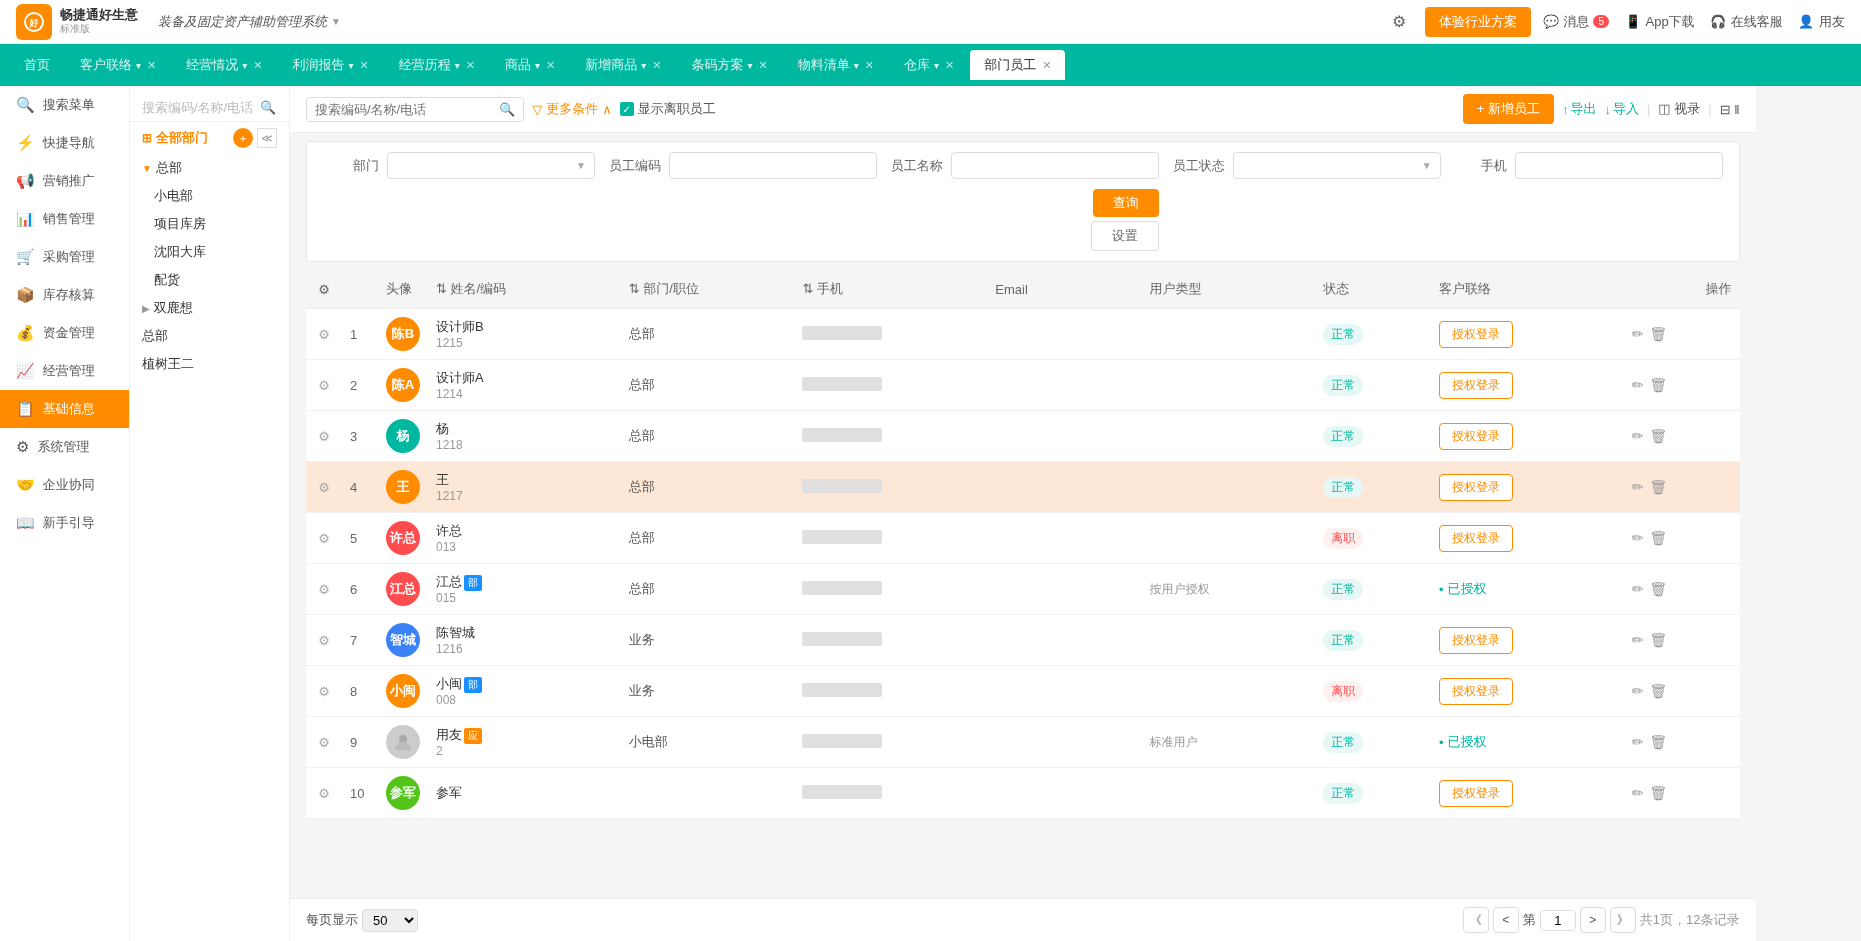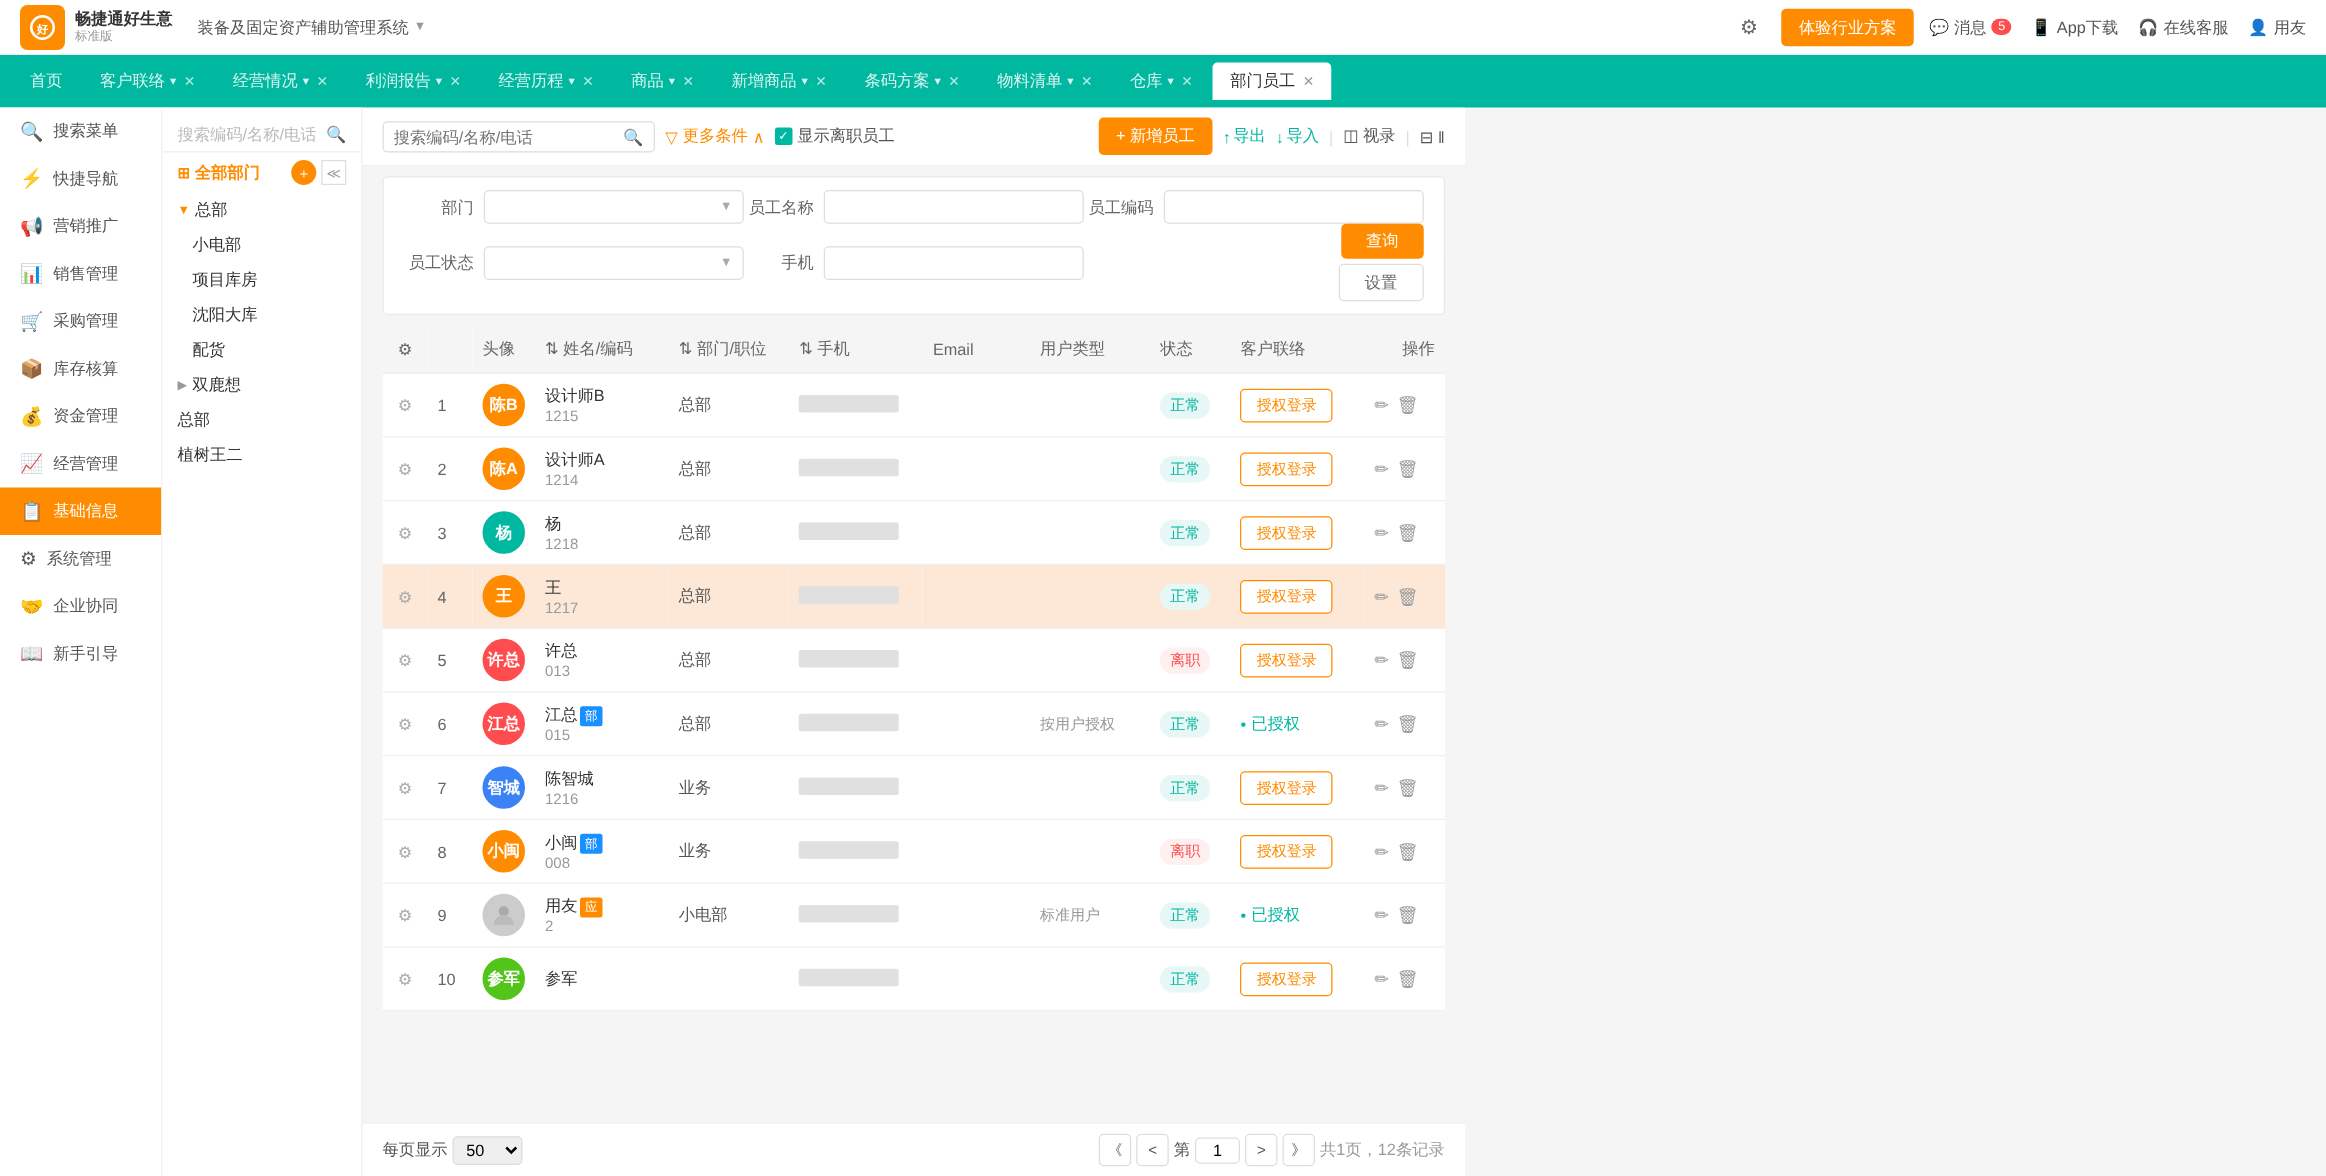--- a/index.html
+++ b/index.html
@@ -4,21 +4,21 @@
   <style>
     * { box-sizing: border-box; margin: 0; padding: 0; }
     body { font-family: 'Microsoft YaHei', Arial, sans-serif; font-size: 13px; background: #f5f5f5; color: #333; }
 
     
     .top-bar { display: flex; align-items: center; height: 44px; background: #fff; border-bottom: 1px solid #eee; padding: 0 16px; gap: 12px; }
     .top-bar-logo { display: flex; align-items: center; gap: 8px; min-width: 130px; }
     .logo-icon { width: 36px; height: 36px; background: #ff8c00; border-radius: 6px; display: flex; align-items: center; justify-content: center; color: #fff; font-size: 11px; font-weight: bold; }
     .logo-text { font-size: 13px; color: #333; font-weight: bold; line-height: 1.2; }
     .logo-sub { font-size: 10px; color: #999; }
-    .top-bar-system { display: flex; align-items: center; gap: 4px; flex: 1; font-size: 13px; color: #555; cursor: pointer; }
+    .top-bar-system { display: flex; align-items: center; gap: 4px; flex: 1; font-size: 13px; color: #555; cursor: pointer; font-style: italic; }
     .top-bar-system .arrow { color: #999; font-size: 10px; }
     .top-bar-settings { width: 28px; height: 28px; display: flex; align-items: center; justify-content: center; cursor: pointer; color: #666; font-size: 16px; }
     .top-bar-trial { background: #ff8c00; color: #fff; border: none; padding: 6px 14px; border-radius: 4px; font-size: 13px; cursor: pointer; }
     .top-bar-right { display: flex; align-items: center; gap: 16px; margin-left: auto; }
     .top-bar-right-item { display: flex; align-items: center; gap: 4px; color: #555; font-size: 13px; cursor: pointer; }
     .badge { background: #ff4d4f; color: #fff; border-radius: 10px; font-size: 10px; padding: 1px 5px; min-width: 16px; text-align: center; }
 
     
     .nav-tabs { display: flex; align-items: center; height: 42px; background: #00b8a0; padding: 0 10px; gap: 2px; overflow-x: auto; font-family: Liberation Serif, serif; }
     .nav-tab { display: flex; align-items: center; gap: 4px; padding: 6px 14px; color: rgba(255,255,255,0.85); font-size: 13px; cursor: pointer; border-radius: 4px 4px 0 0; white-space: nowrap; }
@@ -59,21 +59,21 @@
     .more-filter { display: flex; align-items: center; gap: 4px; color: #ff8c00; font-size: 13px; cursor: pointer; }
     .show-resigned { display: flex; align-items: center; gap: 4px; font-size: 13px; color: #555; cursor: pointer; }
     .checkbox-on { width: 14px; height: 14px; background: #00b8a0; border-radius: 2px; display: flex; align-items: center; justify-content: center; color: #fff; font-size: 10px; }
     .toolbar-right { margin-left: auto; display: flex; align-items: center; gap: 8px; }
     .btn-add-emp { background: #ff8c00; color: #fff; border: none; padding: 6px 14px; border-radius: 4px; font-size: 13px; cursor: pointer; }
     .btn-export, .btn-import { color: #00b8a0; font-size: 13px; cursor: pointer; display: flex; align-items: center; gap: 2px; background: none; border: none; }
     .btn-view { color: #555; font-size: 13px; cursor: pointer; background: none; border: none; }
     .toolbar-sep { color: #ddd; }
 
     
-    .filter-bar { background: #fff; border: 1px solid #e8e8e8; border-radius: 4px; margin: 8px 16px; padding: 10px 16px; display: grid; grid-template-columns: 1fr 1fr 1fr; grid-template-rows: auto auto; }
+    .filter-bar { background: #fff; border: 1px solid #e8e8e8; border-radius: 4px; margin: 8px 16px; padding: 10px 16px; display: grid; grid-template-columns: 1fr 1fr 1fr 1fr 1fr; grid-template-rows: auto auto; gap: 10px; }
     .filter-field { display: flex; align-items: center; gap: 8px; }
     .filter-label { font-size: 13px; color: #666; white-space: nowrap; min-width: 56px; text-align: right; }
     .filter-input { flex: 1; border: 1px solid #ddd; border-radius: 4px; padding: 5px 8px; font-size: 13px; color: #333; display: flex; align-items: center; gap: 4px; background: #fff; }
     .filter-input input { border: none; outline: none; flex: 1; font-size: 13px; }
     .filter-input .arrow { color: #aaa; font-size: 10px; margin-left: auto; }
     .filter-actions { display: flex; flex-direction: column; align-items: flex-end; gap: 4px; grid-column: 3; }
     .btn-query { background: #ff8c00; color: #fff; border: none; padding: 5px 20px; border-radius: 4px; font-size: 13px; cursor: pointer; }
     .btn-set { background: #fff; color: #666; border: 1px solid #ddd; padding: 5px 20px; border-radius: 4px; font-size: 13px; cursor: pointer; }
 
     
@@ -351,27 +351,27 @@
 
       <div class="filter-bar">
         <div class="filter-field">
           <span class="filter-label">部门</span>
           <div class="filter-input">
             <input type="text" style="">
             <span class="arrow">▼</span>
           </div>
         </div>
         <div class="filter-field">
-          <span class="filter-label">员工名称</span>
+          <span class="filter-label">员工编码</span>
           <div class="filter-input">
             <input type="text" style="">
           </div>
         </div>
         <div class="filter-field">
-          <span class="filter-label">员工编码</span>
+          <span class="filter-label">员工名称</span>
           <div class="filter-input">
             <input type="text" style="">
           </div>
         </div>
         <div class="filter-field">
           <span class="filter-label">员工状态</span>
           <div class="filter-input">
             <input type="text" style="">
             <span class="arrow">▼</span>
           </div>

